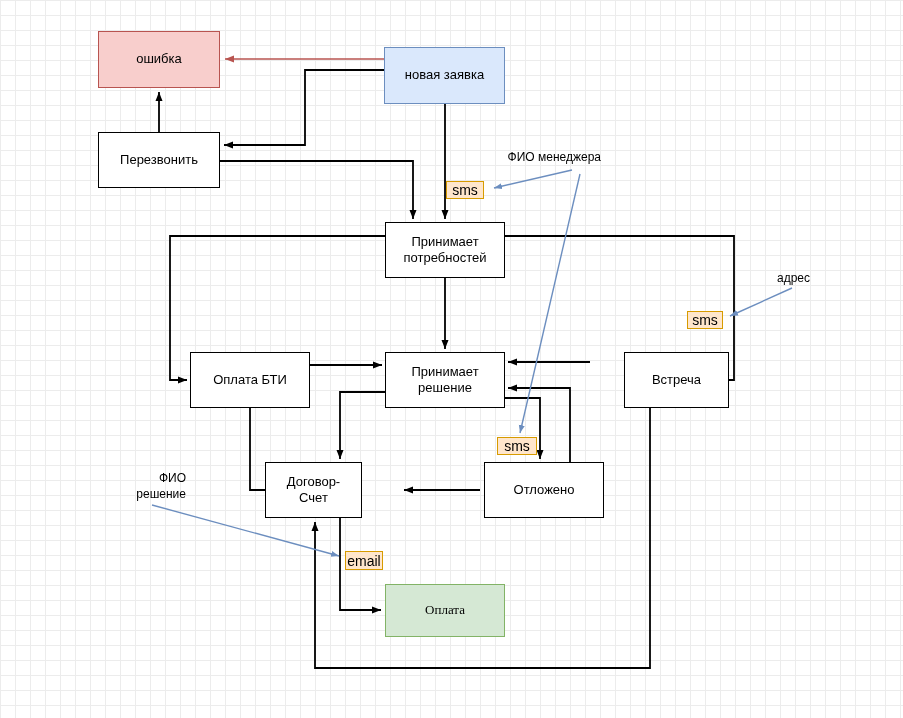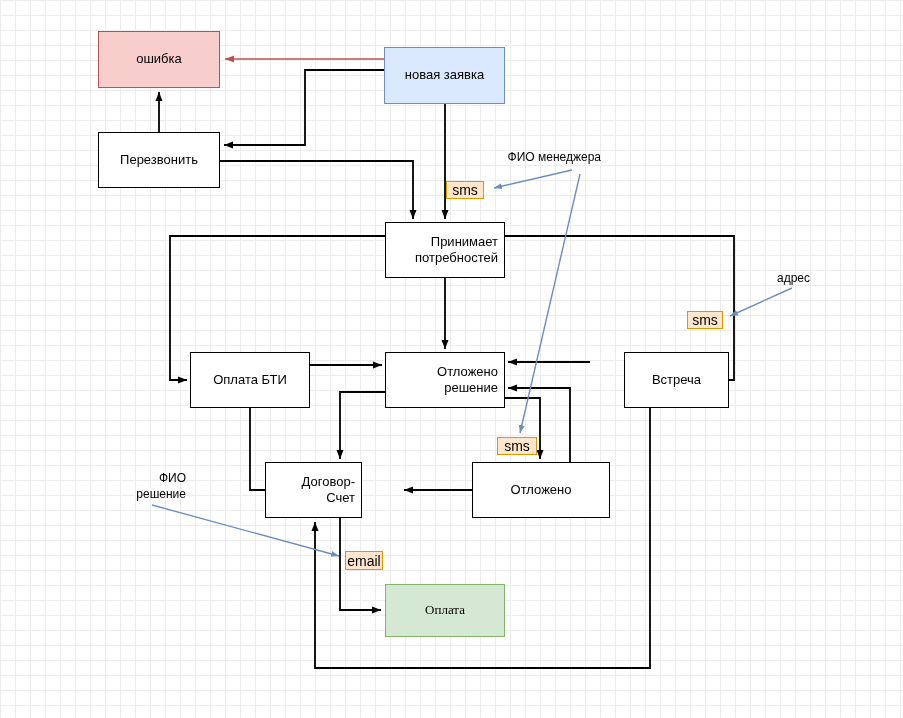--- a/index.html
+++ b/index.html
@@ -16,21 +16,21 @@
       linear-gradient(to bottom,#ececec 1px,transparent 1px);
     background-size:15px 15px;
   }
   svg.edges{position:absolute;left:0;top:0;}
   path.edge{fill:none;stroke:#000000;stroke-width:1.8;}
   path.edge-red{fill:none;stroke:#b85450;stroke-width:1.6;}
   path.note-arrow{fill:none;stroke:#6c8ebf;stroke-width:1.4;}
   .node{
     position:absolute;box-sizing:border-box;
     display:flex;align-items:center;justify-content:center;
-    text-align:right;font-size:13px;line-height:1.25;color:#000000;
+    text-align:center;font-size:13px;line-height:1.25;color:#000000;
     background:#ffffff;border:1px solid #000000;
     padding:14px 6px;
   }
   .style-red{background:#f8cecc;border-color:#b85450;}
   .style-blue{background:#dae8fc;border-color:#6c8ebf;margin-top:16px;}
   .style-green{background:#d5e8d4;border-color:#82b366;font-family:Liberation Serif, serif;}
   .badge{
     position:absolute;box-sizing:border-box;
     display:flex;align-items:center;justify-content:center;
     font-size:14px;color:#000000;
@@ -82,24 +82,24 @@
     <path class="note-arrow" d="M 580 174 L 520 433" marker-end="url(#ah-blue)"></path>
     <path class="note-arrow" d="M 792 288 L 730 316" marker-end="url(#ah-blue)"></path>
     <path class="note-arrow" d="M 152 505 L 339 556" marker-end="url(#ah-blue)"></path>
   </svg>
 
   <div class="node style-red" style="left:98px;top:31px;width:122px;height:57px">ошибка</div>
   <div class="node style-blue" style="left:384px;top:31px;width:121px;height:57px">новая заявка</div>
   <div class="node" style="left:98px;top:132px;width:122px;height:56px">Перезвонить</div>
   <div class="node" style="left:385px;top:222px;width:120px;height:56px">Принимает потребностей</div>
   <div class="node" style="left:190px;top:352px;width:120px;height:56px">Оплата БТИ</div>
-  <div class="node" style="left:385px;top:352px;width:120px;height:56px">Отложено решение</div>
+  <div class="node" style="left:385px;top:352px;width:120px;height:56px">Принимает решение</div>
   <div class="node" style="left:624px;top:352px;width:105px;height:56px">Встреча</div>
   <div class="node" style="left:265px;top:462px;width:97px;height:56px">Договор- Счет</div>
-  <div class="node" style="left:472px;top:462px;width:138px;height:56px">Отложено</div>
+  <div class="node" style="left:484px;top:462px;width:120px;height:56px">Отложено</div>
   <div class="node style-green" style="left:385px;top:584px;width:120px;height:53px">Оплата</div>
 
   <div class="badge" style="left:446px;top:181px;width:38px;height:18px">sms</div>
   <div class="badge" style="left:687px;top:311px;width:36px;height:18px">sms</div>
   <div class="badge" style="left:497px;top:437px;width:40px;height:18px">sms</div>
   <div class="badge" style="left:345px;top:551px;width:38px;height:19px">email</div>
 
   <div class="note" style="left:497px;top:150px;width:104px">ФИО менеджера</div>
   <div class="note" style="left:768px;top:271px;width:42px">адрес</div>
   <div class="note" style="left:106px;top:471px;width:80px">ФИО решение</div>

